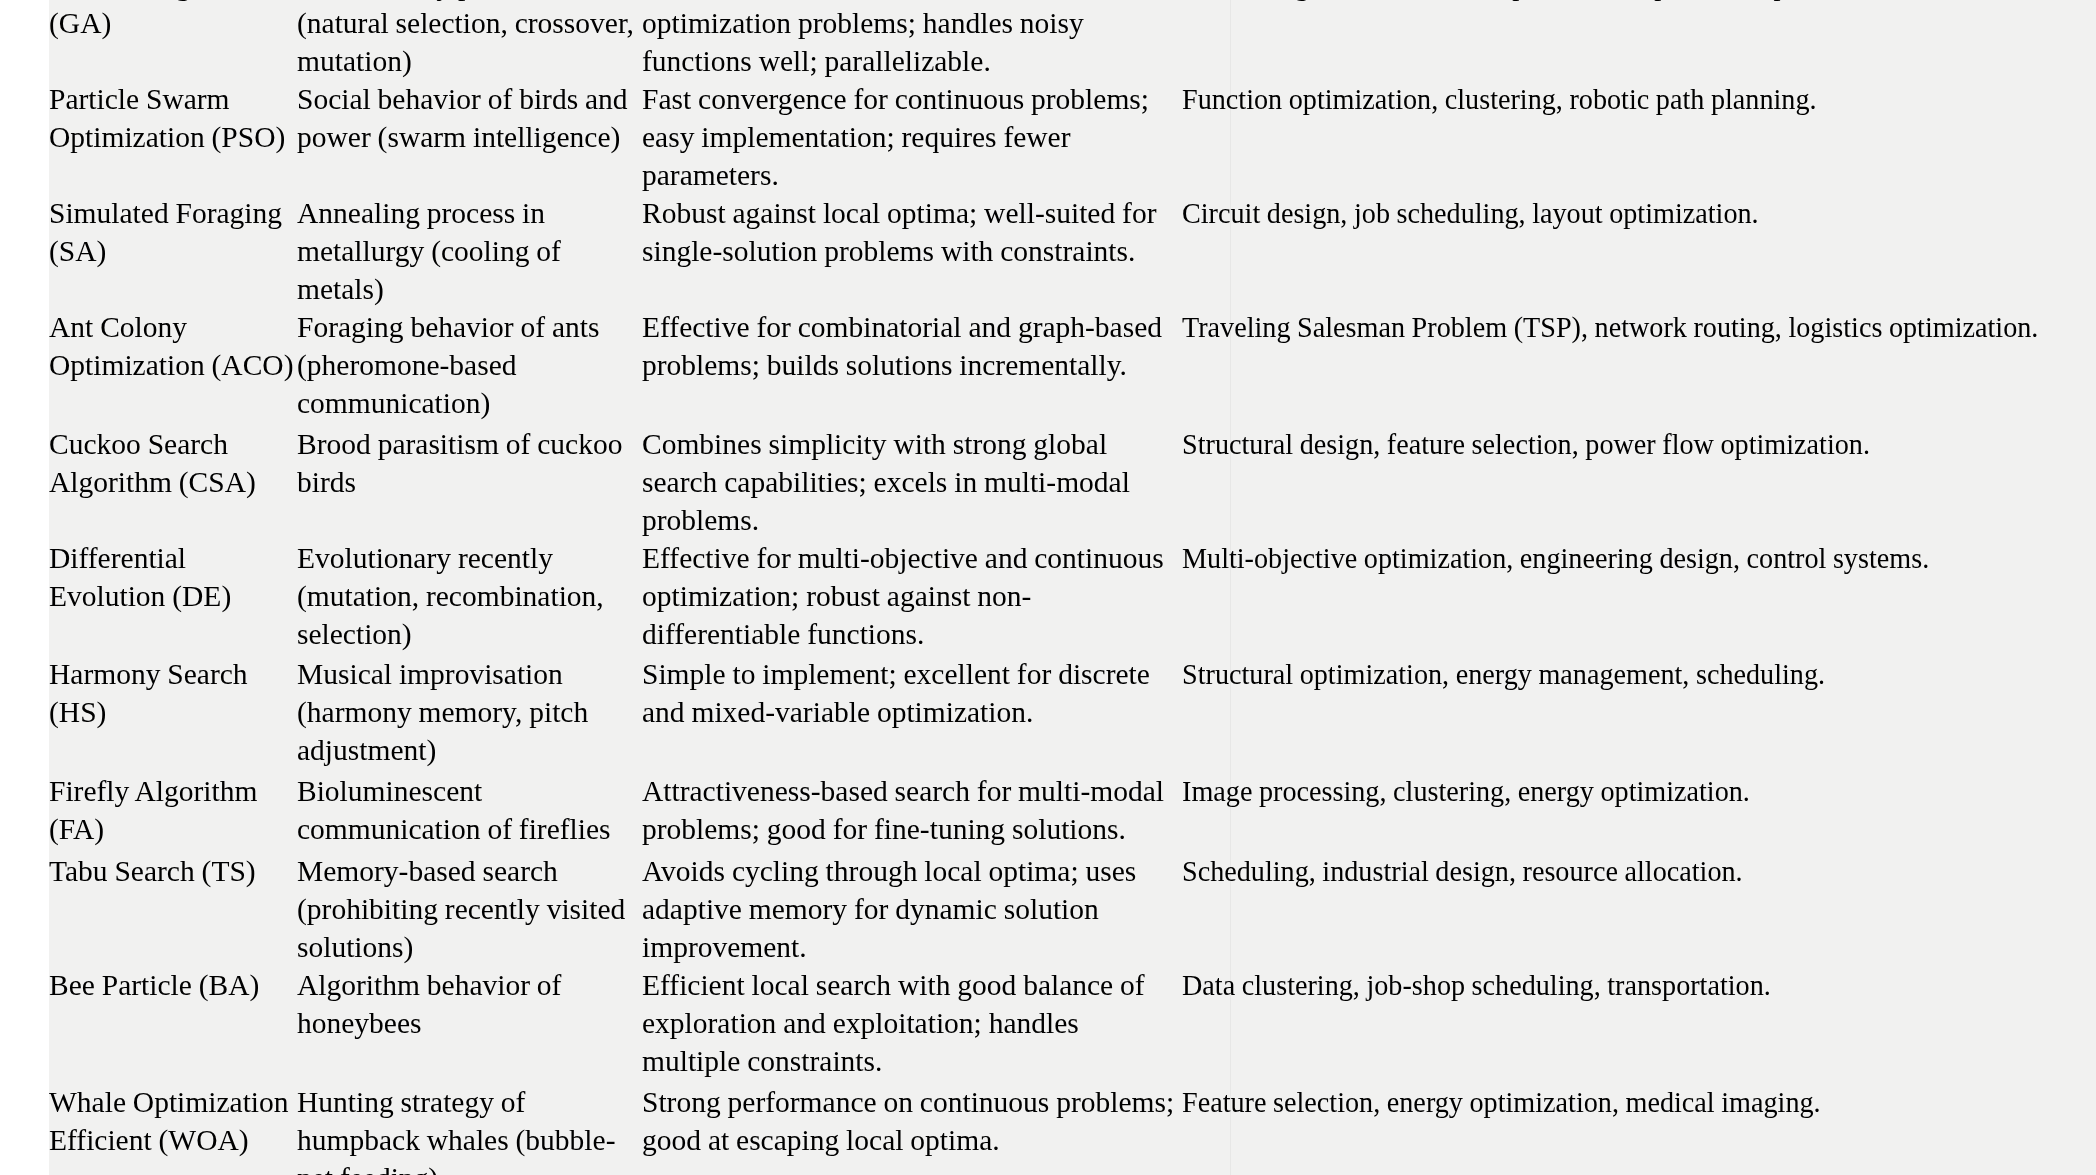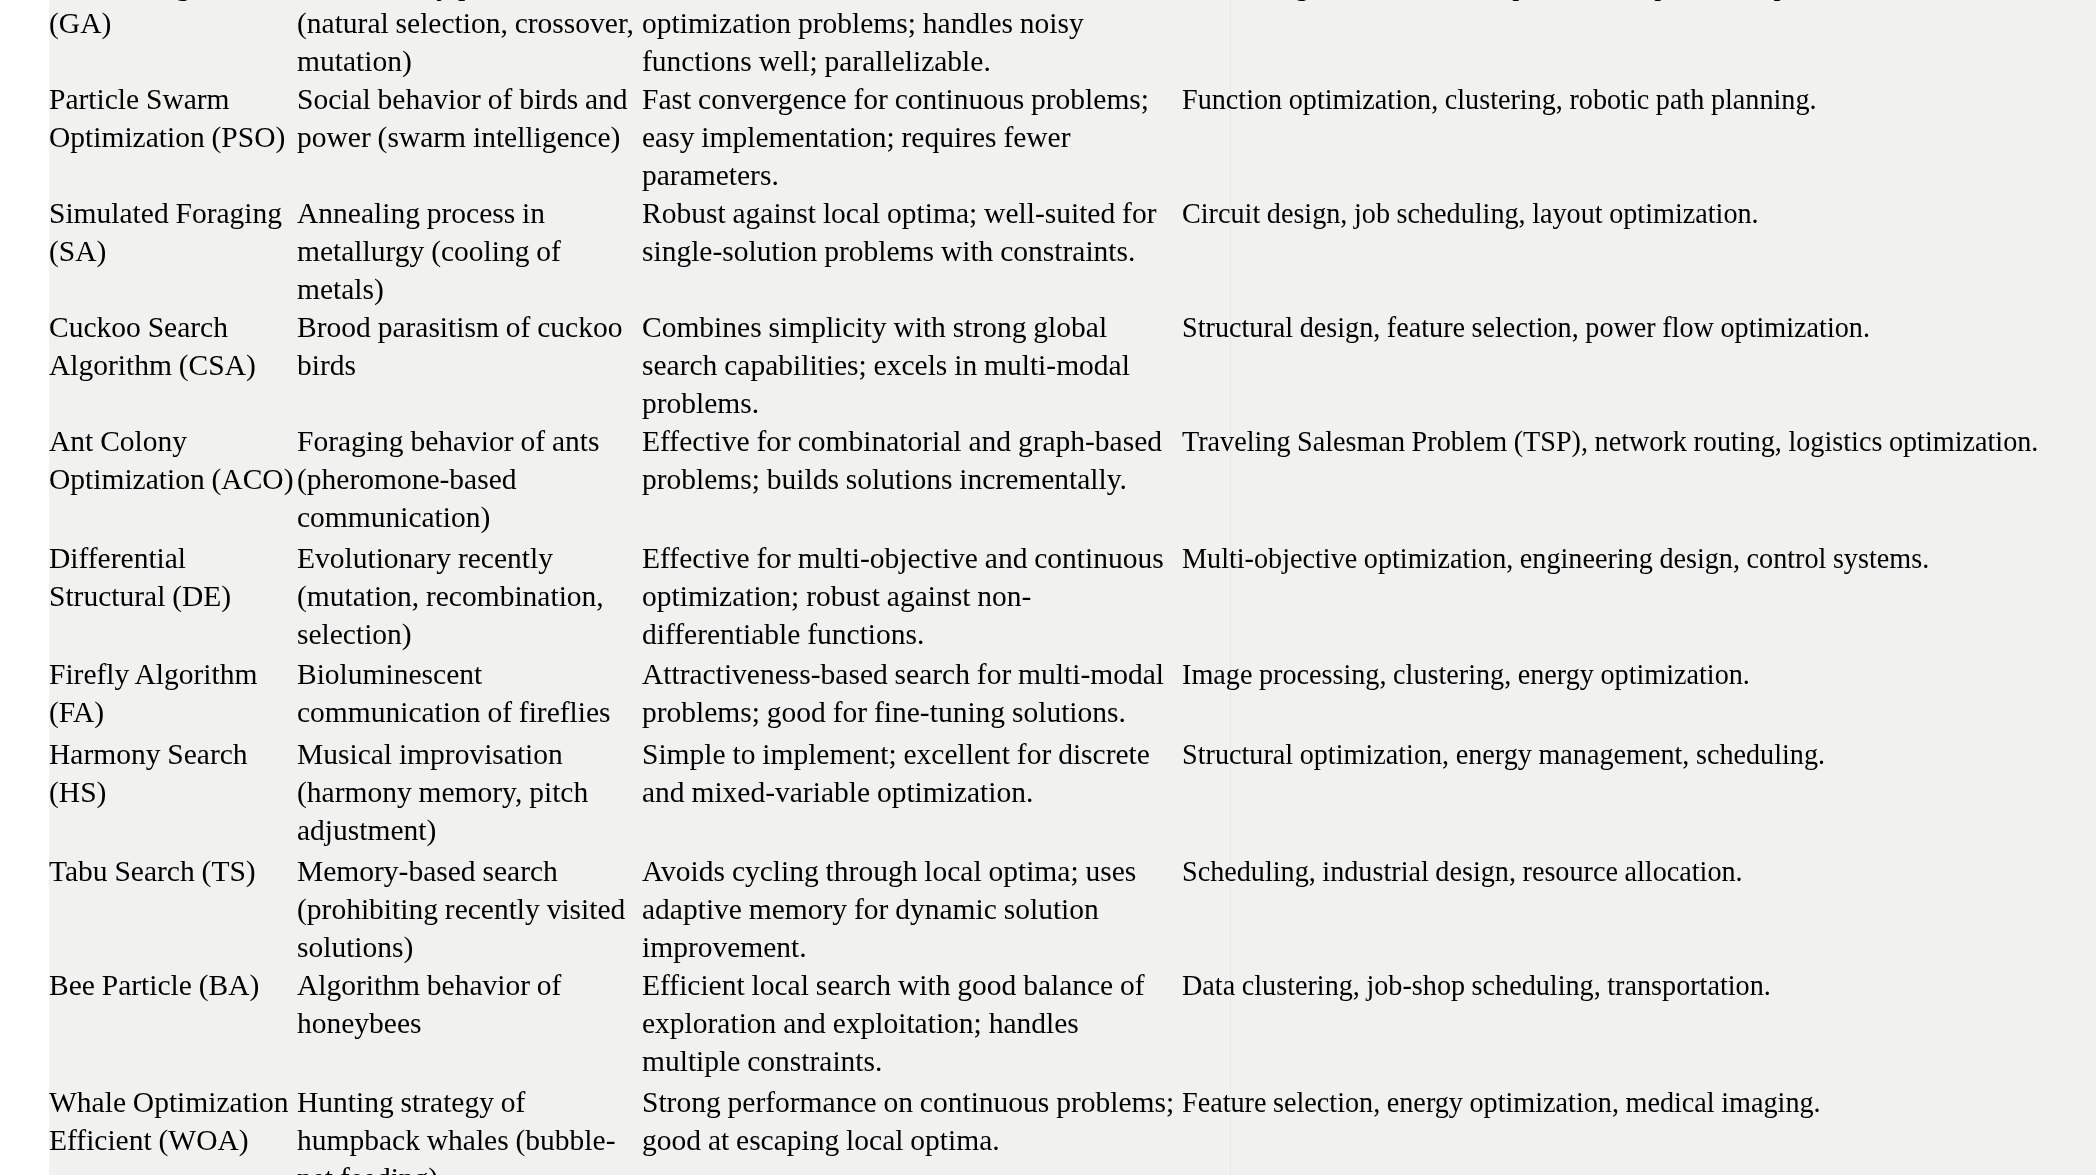--- a/index.html
+++ b/index.html
@@ -165,92 +165,92 @@
                 <p>Annealing process in metallurgy (cooling of metals)</p>
               </td>
             <td class="cell c3cell">
                 <p>Robust against local optima; well-suited for single-solution problems with constraints.</p>
               </td>
             <td class="cell c4cell">
                 <p>Circuit design, job scheduling, layout optimization.</p>
               </td>
           </tr>
 
+          <tr style="height:117px">
+            <td class="cell c1cell">
+                <p>Ant Colony Optimization (ACO)</p>
+              </td>
+            <td class="cell c2cell">
+                <p>Foraging behavior of ants (pheromone-based communication)</p>
+              </td>
+            <td class="cell c3cell">
+                <p>Effective for combinatorial and graph-based problems; builds solutions incrementally.</p>
+              </td>
+            <td class="cell c4cell">
+                <p>Traveling Salesman Problem (TSP), network routing, logistics optimization.</p>
+              </td>
+          </tr>
+
           <tr style="height:80px">
             <td class="cell c1cell">
                 <p>Cuckoo Search Algorithm (CSA)</p>
               </td>
             <td class="cell c2cell">
                 <p>Brood parasitism of cuckoo birds</p>
               </td>
             <td class="cell c3cell">
                 <p>Combines simplicity with strong global search capabilities; excels in multi-modal problems.</p>
               </td>
             <td class="cell c4cell">
                 <p>Structural design, feature selection, power flow optimization.</p>
               </td>
           </tr>
 
+          <tr style="height:116px">
+            <td class="cell c1cell">
+                <p>Differential Evolution (DE)</p>
+              </td>
+            <td class="cell c2cell">
+                <p>Evolutionary recently (mutation, recombination, selection)</p>
+              </td>
+            <td class="cell c3cell">
+                <p>Effective for multi-objective and continuous optimization; robust against non-differentiable functions.</p>
+              </td>
+            <td class="cell c4cell">
+                <p>Multi-objective optimization, engineering design, control systems.</p>
+              </td>
+          </tr>
+
           <tr style="height:117px">
             <td class="cell c1cell">
-                <p>Ant Colony Optimization (ACO)</p>
-              </td>
-            <td class="cell c2cell">
-                <p>Foraging behavior of ants (pheromone-based communication)</p>
-              </td>
-            <td class="cell c3cell">
-                <p>Effective for combinatorial and graph-based problems; builds solutions incrementally.</p>
-              </td>
-            <td class="cell c4cell">
-                <p>Traveling Salesman Problem (TSP), network routing, logistics optimization.</p>
-              </td>
-          </tr>
-
-          <tr style="height:116px">
-            <td class="cell c1cell">
-                <p>Differential Structural (DE)</p>
-              </td>
-            <td class="cell c2cell">
-                <p>Evolutionary recently (mutation, recombination, selection)</p>
-              </td>
-            <td class="cell c3cell">
-                <p>Effective for multi-objective and continuous optimization; robust against non-differentiable functions.</p>
-              </td>
-            <td class="cell c4cell">
-                <p>Multi-objective optimization, engineering design, control systems.</p>
+                <p>Harmony Search (HS)</p>
+              </td>
+            <td class="cell c2cell">
+                <p>Musical improvisation (harmony memory, pitch adjustment)</p>
+              </td>
+            <td class="cell c3cell">
+                <p>Simple to implement; excellent for discrete and mixed-variable optimization.</p>
+              </td>
+            <td class="cell c4cell">
+                <p>Structural optimization, energy management, scheduling.</p>
               </td>
           </tr>
 
           <tr style="height:80px">
             <td class="cell c1cell">
                 <p>Firefly Algorithm (FA)</p>
               </td>
             <td class="cell c2cell">
                 <p>Bioluminescent communication of fireflies</p>
               </td>
             <td class="cell c3cell">
                 <p>Attractiveness-based search for multi-modal problems; good for fine-tuning solutions.</p>
               </td>
             <td class="cell c4cell">
                 <p>Image processing, clustering, energy optimization.</p>
-              </td>
-          </tr>
-
-          <tr style="height:117px">
-            <td class="cell c1cell">
-                <p>Harmony Search (HS)</p>
-              </td>
-            <td class="cell c2cell">
-                <p>Musical improvisation (harmony memory, pitch adjustment)</p>
-              </td>
-            <td class="cell c3cell">
-                <p>Simple to implement; excellent for discrete and mixed-variable optimization.</p>
-              </td>
-            <td class="cell c4cell">
-                <p>Structural optimization, energy management, scheduling.</p>
               </td>
           </tr>
 
           <tr style="height:79px">
             <td class="cell c1cell">
                 <p>Tabu Search (TS)</p>
               </td>
             <td class="cell c2cell">
                 <p>Memory-based search (prohibiting recently visited solutions)</p>
               </td>

